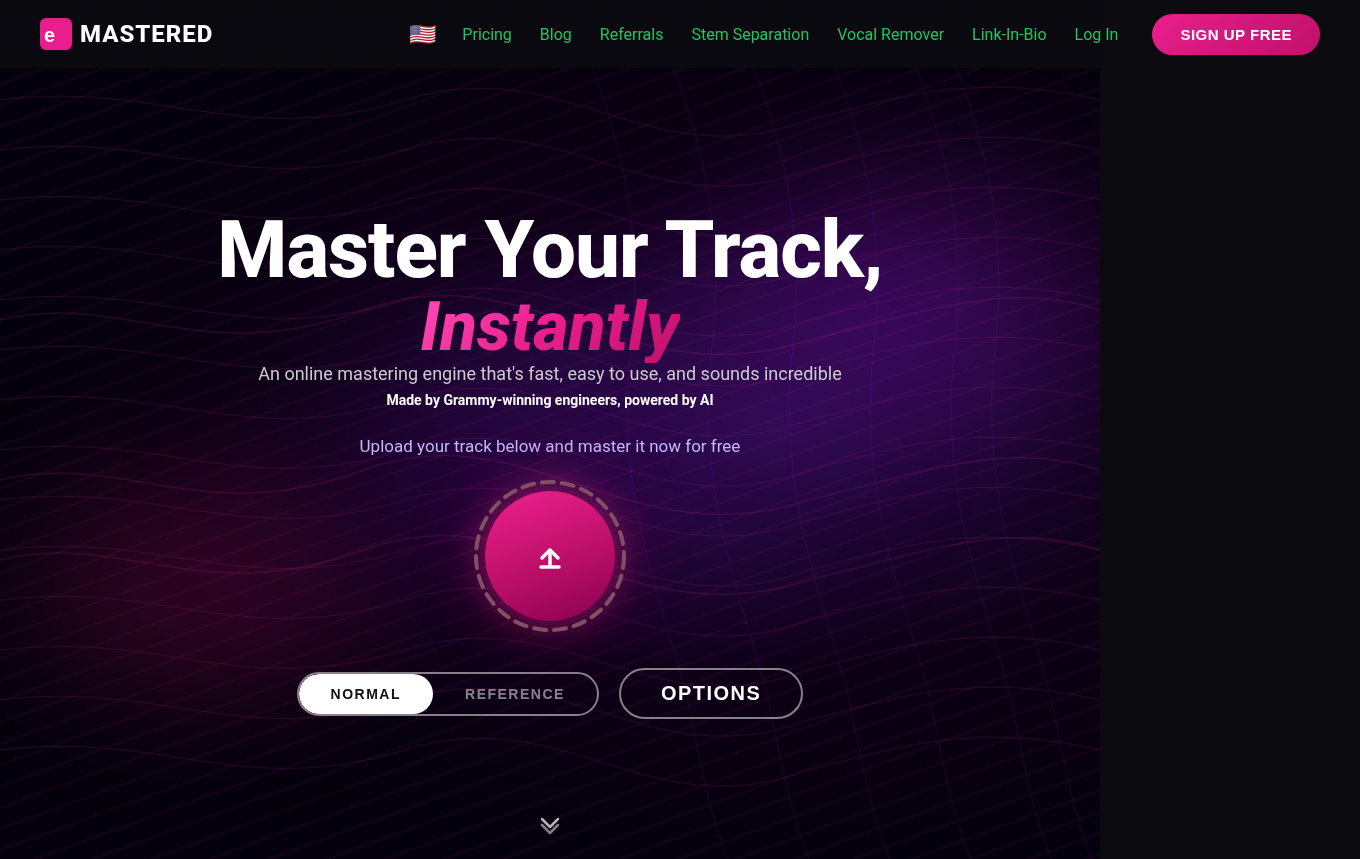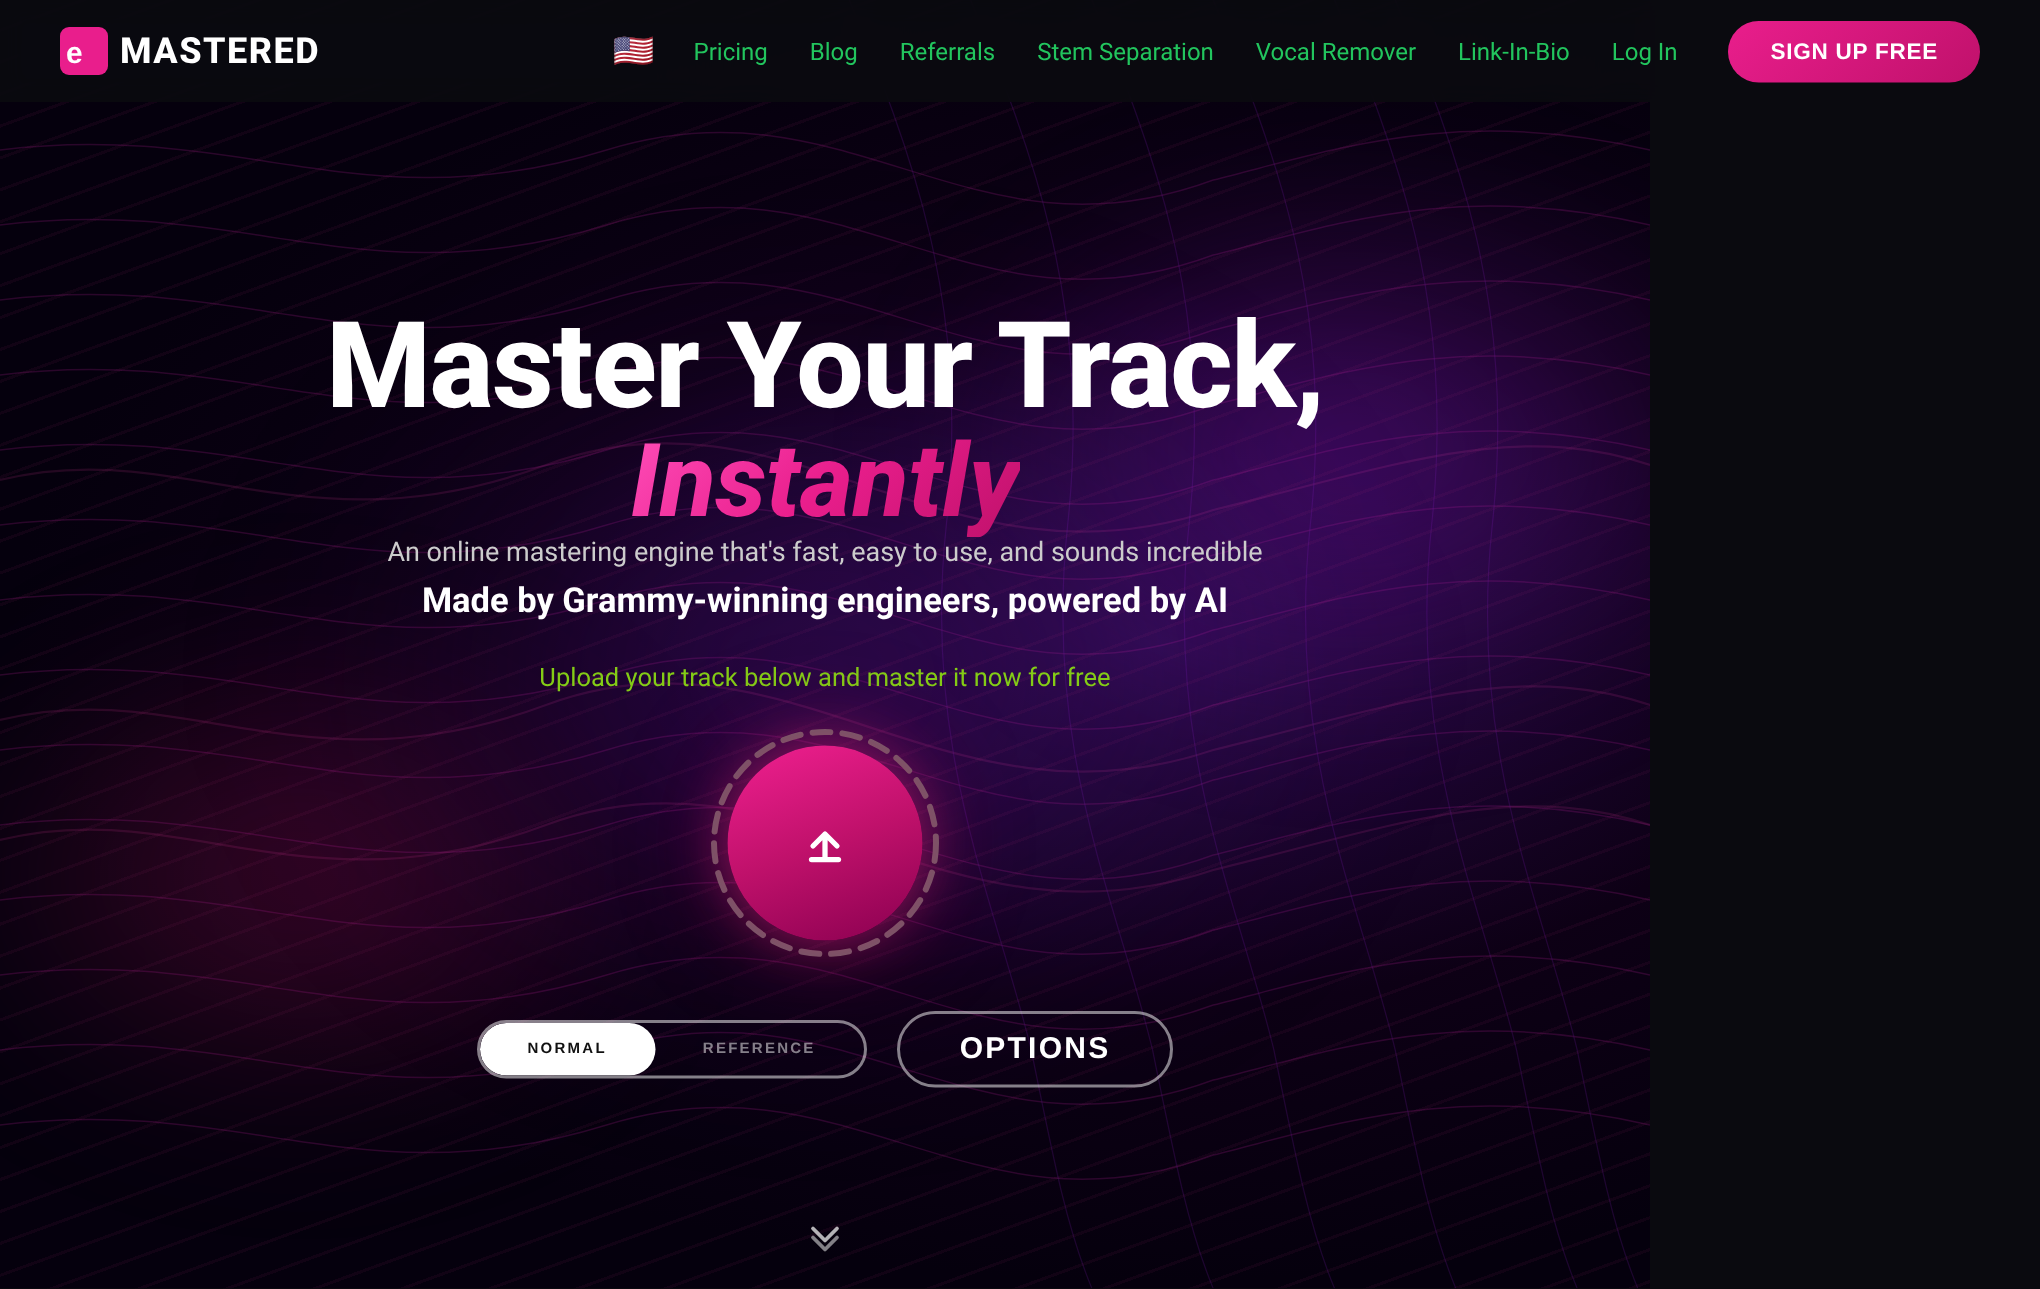--- a/index.html
+++ b/index.html
@@ -186,29 +186,29 @@
       line-height: 1.05;
     }
 
     .hero-subtitle {
       font-size: 18px;
       color: #ccc;
       font-weight: 400;
     }
 
     .hero-subtitle-bold {
-      font-size: 23px;
+      font-size: 14px;
       color: #fff;
       font-weight: 700;
       margin-top: 8px;
     }
 
     .hero-upload-label {
       font-size: 17px;
-      color: #84cc16;
+      color: #c4b5fd;
       margin-top: 28px;
     }
 
     
     .upload-button-wrap {
       position: relative;
       margin-top: 20px;
       width: 160px;
       height: 160px;
       display: flex;
@@ -242,21 +242,21 @@
 
     .toggle-group {
       display: flex;
       border: 2px solid rgba(255,255,255,0.5);
       border-radius: 30px;
       overflow: hidden;
     }
 
     .toggle-btn {
       padding: 12px 32px;
-      font-size: 10px;
+      font-size: 14px;
       font-weight: 700;
       letter-spacing: 1.5px;
       cursor: pointer;
       border: none;
       background: transparent;
       color: #fff;
       text-align: center;
     }
 
     .toggle-btn.active {

